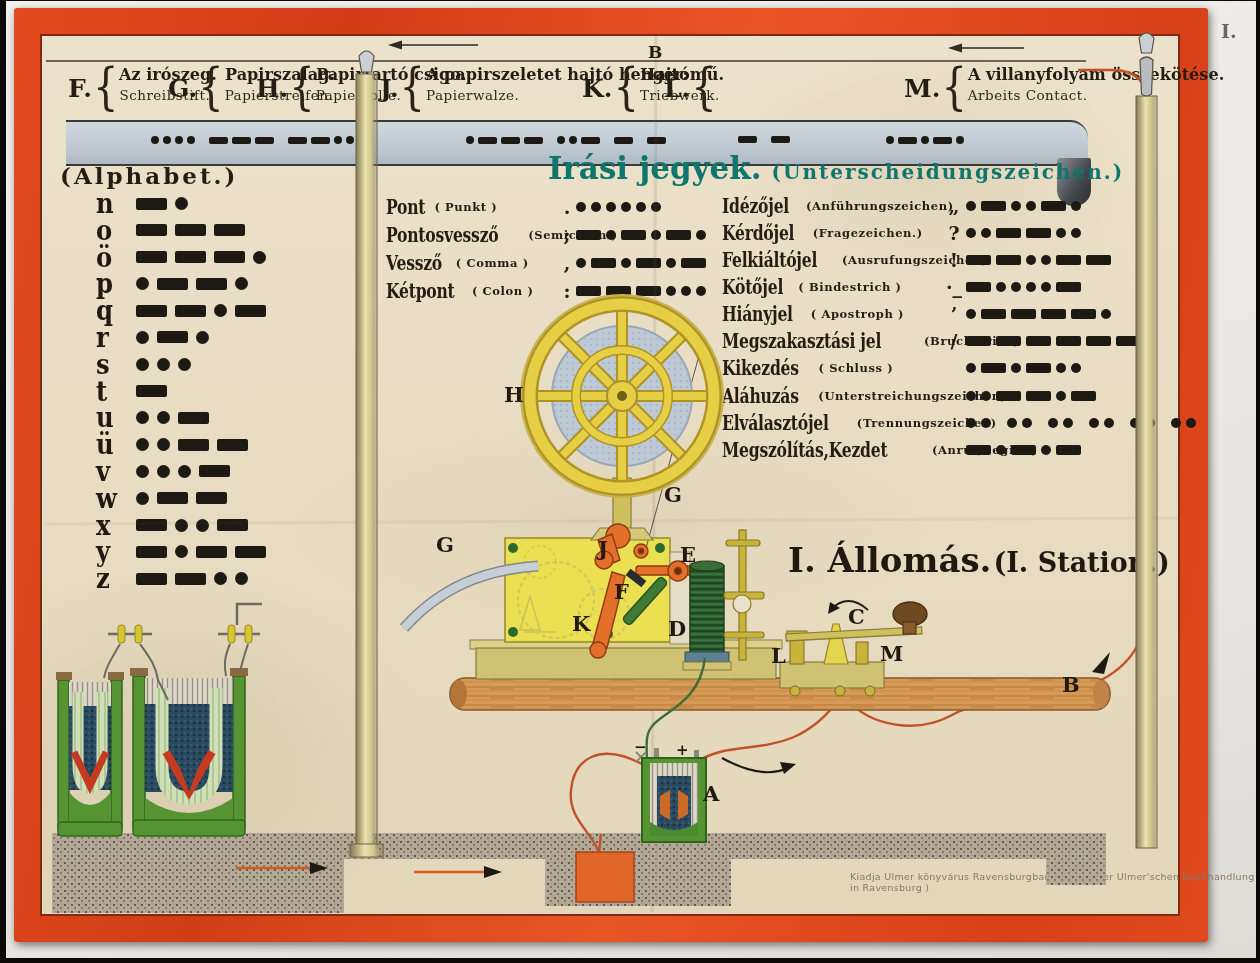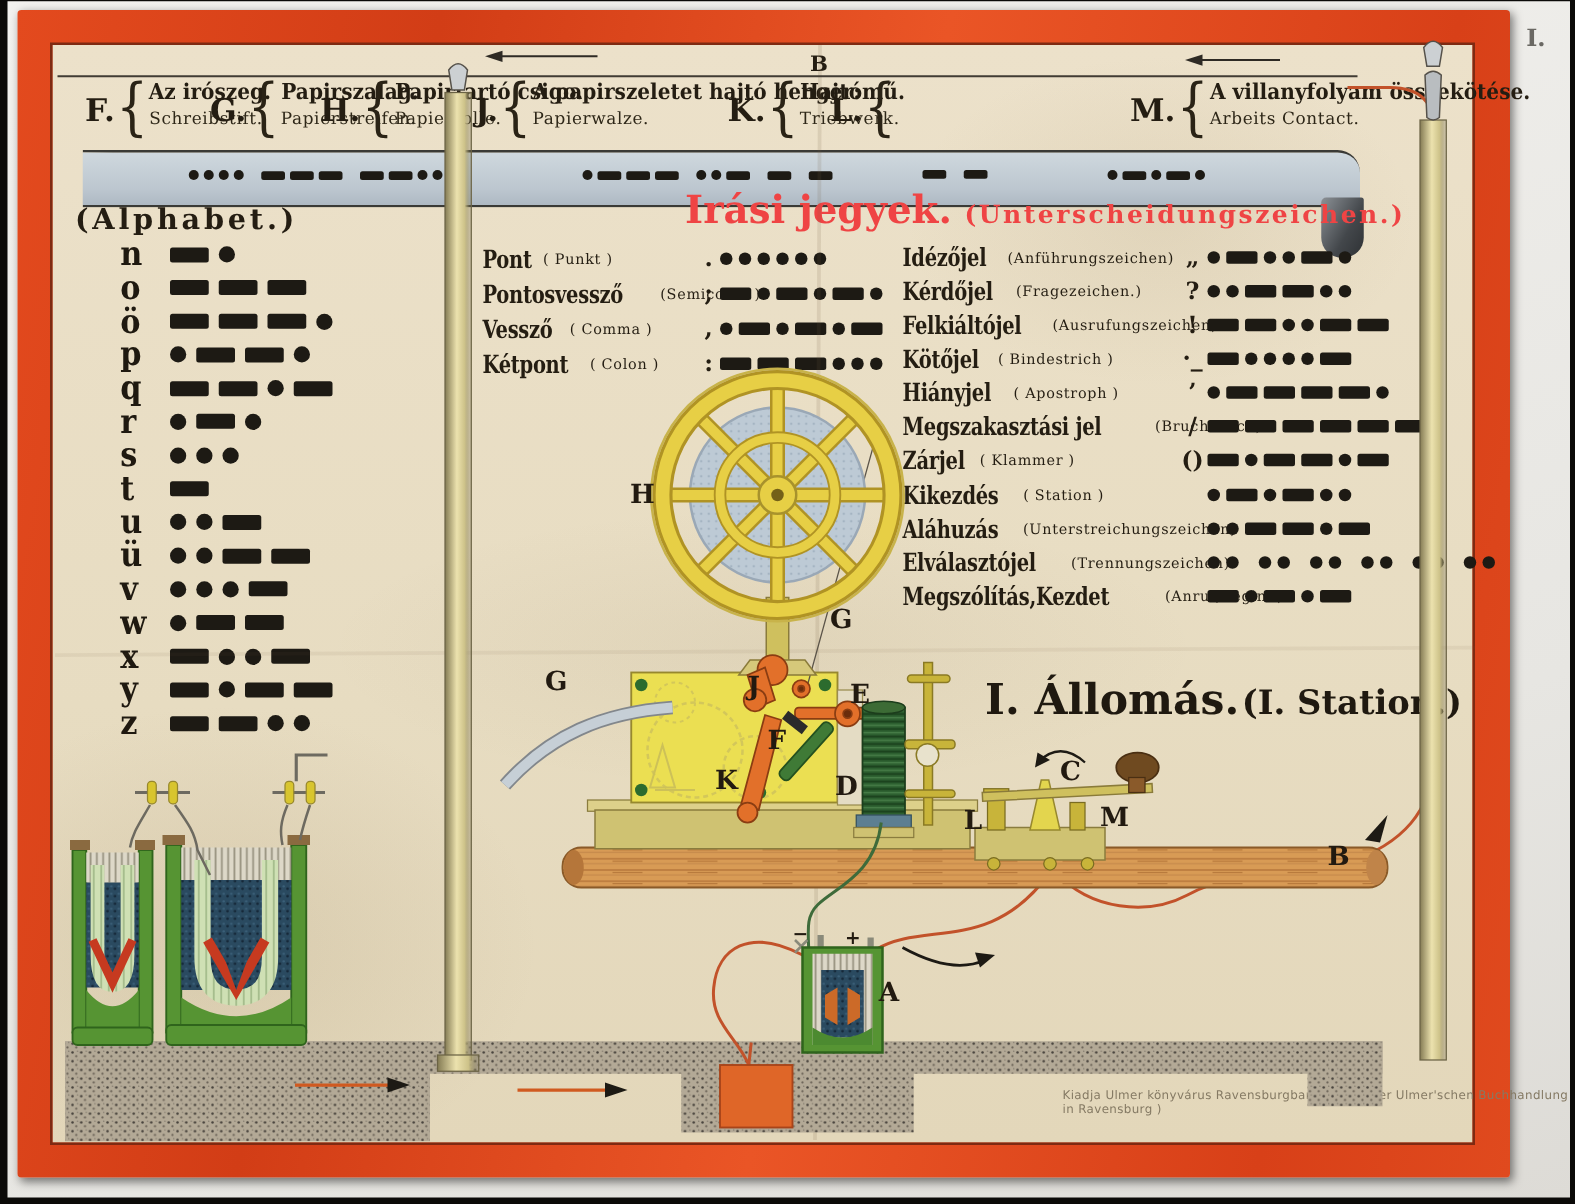--- a/index.html
+++ b/index.html
@@ -41,31 +41,31 @@
   .hcol{display:flex;flex-direction:column;}
   .hhu{font-weight:bold;font-size:17.5px;white-space:nowrap;display:inline-block;transform:scaleX(.92);transform-origin:left;}
   .hde{font-size:13.5px;font-weight:normal;letter-spacing:.5px;white-space:nowrap;color:#2e2718;margin-top:3px;}
   #b-top{position:absolute;left:648px;top:42px;font:bold 17px "DejaVu Serif",serif;color:#241d12;}
   
   #alpha-title{position:absolute;left:60px;top:162px;font:bold 23px "DejaVu Serif",serif;letter-spacing:3px;color:#241d12;}
   #alphabet{position:absolute;left:94px;top:190px;}
   .alpha-row{display:grid;grid-template-columns:42px auto;align-items:center;height:26.8px;}
   .alpha-letter{font:bold 27px "DejaVu Serif",serif;color:#1f1910;line-height:1;display:inline-block;transform:scaleX(.9);}
   
-  #signs-title{position:absolute;left:548px;top:150px;white-space:nowrap;color:#ef4444;}
+  #signs-title{position:absolute;left:548px;top:150px;white-space:nowrap;color:#0f766e;}
   #signs-title .t1{font:bold 31px "DejaVu Serif",serif;}
   #signs-title .t2{font:bold 20px "DejaVu Serif",serif;letter-spacing:2px;margin-left:10px;}
   #signs-left{position:absolute;left:386px;top:193px;}
   #signs-left .srow{grid-template-columns:172px 18px auto;height:28px;}
   #signs-right{position:absolute;left:722px;top:192px;}
   #signs-right .srow{grid-template-columns:220px 24px auto;height:27.15px;}
   .srow{display:grid;align-items:center;color:#241d12;}
   .sname-w{white-space:nowrap;display:flex;align-items:center;}
   .sname{font:bold 20px "DejaVu Serif",serif;display:inline-block;transform:scaleX(.78);transform-origin:left;letter-spacing:-.3px;}
-  .sde{font-size:11.5px;font-weight:normal;letter-spacing:.6px;margin-left:-2px;}
+  .sde{font-size:11.5px;font-weight:bold;letter-spacing:.6px;margin-left:-2px;}
   .ssym{font:bold 19px "DejaVu Serif",serif;text-align:center;}
   
   #station{position:absolute;left:788px;top:540px;white-space:nowrap;color:#1f1910;}
   #station .s1{font:bold 34px "DejaVu Serif",serif;}
   #station .s2{font:bold 27px "DejaVu Serif",serif;margin-left:2px;}
   
   .ll{position:absolute;font:bold 21px "DejaVu Serif",serif;color:#221a10;line-height:1;}
   .ll.sm{font-size:15px;}
   
   .credit{position:absolute;font-family:"DejaVu Sans","Liberation Sans",sans-serif;color:#857a64;}
@@ -463,37 +463,22 @@
             <span class="h"></span>
             <span class="h"></span>
             <span class="h"></span>
             <span class="h"></span>
             <span class="h"></span>
             <span class="h"></span>
           </span>
   </div>
         <div class="srow">
     <span class="sname-w">
-      <span class="sname">Zárjel</span>
-      <span class="sde">( Klammer )</span>
-    </span>
-    <span class="ssym">()</span>
-    <span class="morse m-m">
-            <span class="h"></span>
-            <span class="d"></span>
-            <span class="h"></span>
-            <span class="h"></span>
-            <span class="d"></span>
-            <span class="h"></span>
-          </span>
-  </div>
-        <div class="srow">
-    <span class="sname-w">
       <span class="sname">Kikezdés</span>
-      <span class="sde">( Station )</span>
+      <span class="sde">( Schluss )</span>
     </span>
     <span class="ssym"></span>
     <span class="morse m-m">
             <span class="d"></span>
             <span class="h"></span>
             <span class="d"></span>
             <span class="h"></span>
             <span class="d"></span>
             <span class="d"></span>
           </span>

